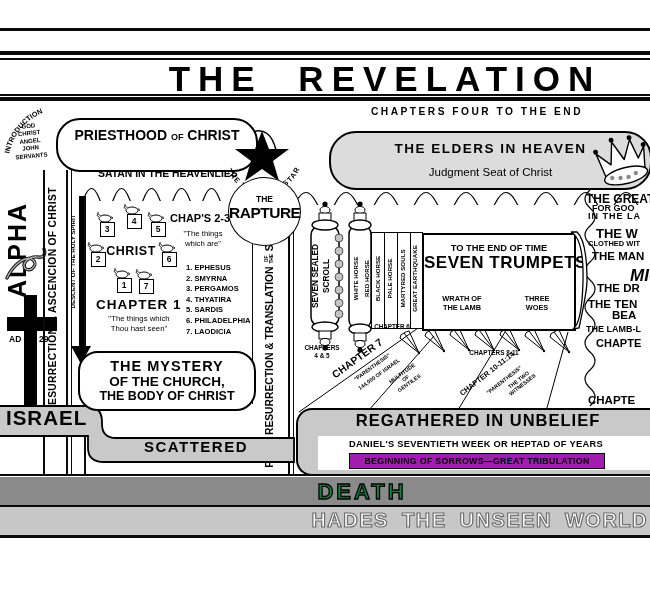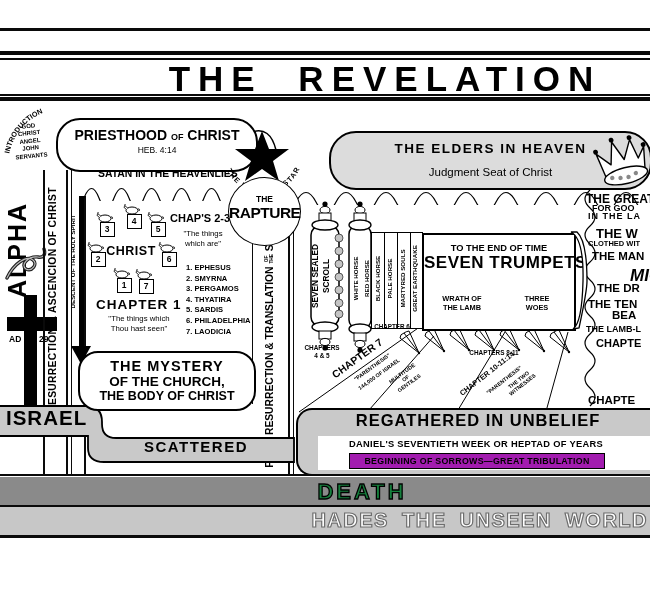--- a/index.html
+++ b/index.html
@@ -67,21 +67,20 @@
   <div class="abs" style="left:79px;top:196px;width:4.5px;height:150px;background:#000;z-index:2;"></div>
   <div class="abs" style="left:71px;top:346px;width:0;height:0;border-left:10px solid transparent;border-right:10px solid transparent;border-top:18px solid #000;z-index:2;"></div>
   <div class="vrule" style="left:84px;top:196px;width:1.6px;height:279px;"></div>
 
   <div class="bubble ctr" style="left:56px;top:118px;width:198px;height:50px;border-radius:24px;">
     <div class="nw" style="margin-top:7px;font-size:14px;font-weight:bold;">
       <span>PRIESTHOOD</span>
       <span style="font-size:9px;">OF</span>
       <span>CHRIST</span>
     </div>
-    <div style="font-size:8.5px;margin-top:2px;">HEB. 4:14</div>
   </div>
   <svg class="abs" style="left:250px;top:120px;z-index:3;" width="34" height="52" viewBox="0 0 34 52">
     <path d="M2,12 Q20,6 26,30 M0,42 Q16,48 24,34" fill="none" stroke="#000" stroke-width="1.5"></path>
   </svg>
 
   <div class="abs b ctr nw" style="left:98px;top:168px;width:135px;font-size:10.4px;">SATAN IN THE HEAVENLIES</div>
 
   <svg class="abs" style="left:84px;top:184px;z-index:1;" width="152" height="17" viewBox="0 0 152 17">
     <path d="M0,14 Q7.5,-5 15,14 T30,14 T45,14 T60,14 T75,14 T90,14 T105,14 T120,14 T135,14 T150,14" fill="none" stroke="#000" stroke-width="1.2"></path>
   </svg>
@@ -191,20 +190,21 @@
     <span>FIRST RESURRECTION &amp; TRANSLATION</span>
     <span style="display:inline-block;vertical-align:middle;font-size:4.8px;line-height:4.8px;text-align:center;">
       <span style="display:block;">OF</span>
       <span style="display:block;">THE</span>
     </span>
     <span>SAINTS</span>
   </div>
   <div class="vrule" style="left:288px;top:203px;width:1.6px;height:272px;"></div>
   <div class="vrule" style="left:292.5px;top:203px;width:1.6px;height:272px;"></div>
 
+  <div class="abs b ctr nw" style="left:352px;top:106px;width:250px;font-size:10.2px;letter-spacing:2.5px;">CHAPTERS FOUR TO THE END</div>
   <div class="abs ctr" style="left:329px;top:131px;width:319px;height:55px;background:var(--pill_gray);border:2.2px solid #000;border-radius:27px;z-index:2;">
     <div class="b nw" style="margin-top:8px;font-size:13.5px;letter-spacing:1.5px;">THE ELDERS IN HEAVEN</div>
     <div class="nw" style="font-size:11.5px;margin-top:10px;">Judgment Seat of Christ</div>
   </div>
   <svg class="abs" style="left:592px;top:128px;transform:rotate(-14deg);z-index:6;" width="60" height="62" viewBox="0 0 60 62">
     <path d="M10,44 L6,20 L18,34 L24,12 L32,32 L42,14 L46,34 L54,24 L50,46 Z" fill="#fff" stroke="#000" stroke-width="1.4" stroke-linejoin="round"></path>
     <ellipse cx="30" cy="48" rx="22" ry="8" fill="#fff" stroke="#000" stroke-width="1.4"></ellipse>
     <circle cx="6" cy="18" r="2.4" fill="#000"></circle>
       <circle cx="24" cy="10" r="2.4" fill="#000"></circle>
     <circle cx="42" cy="12" r="2.4" fill="#000"></circle>

